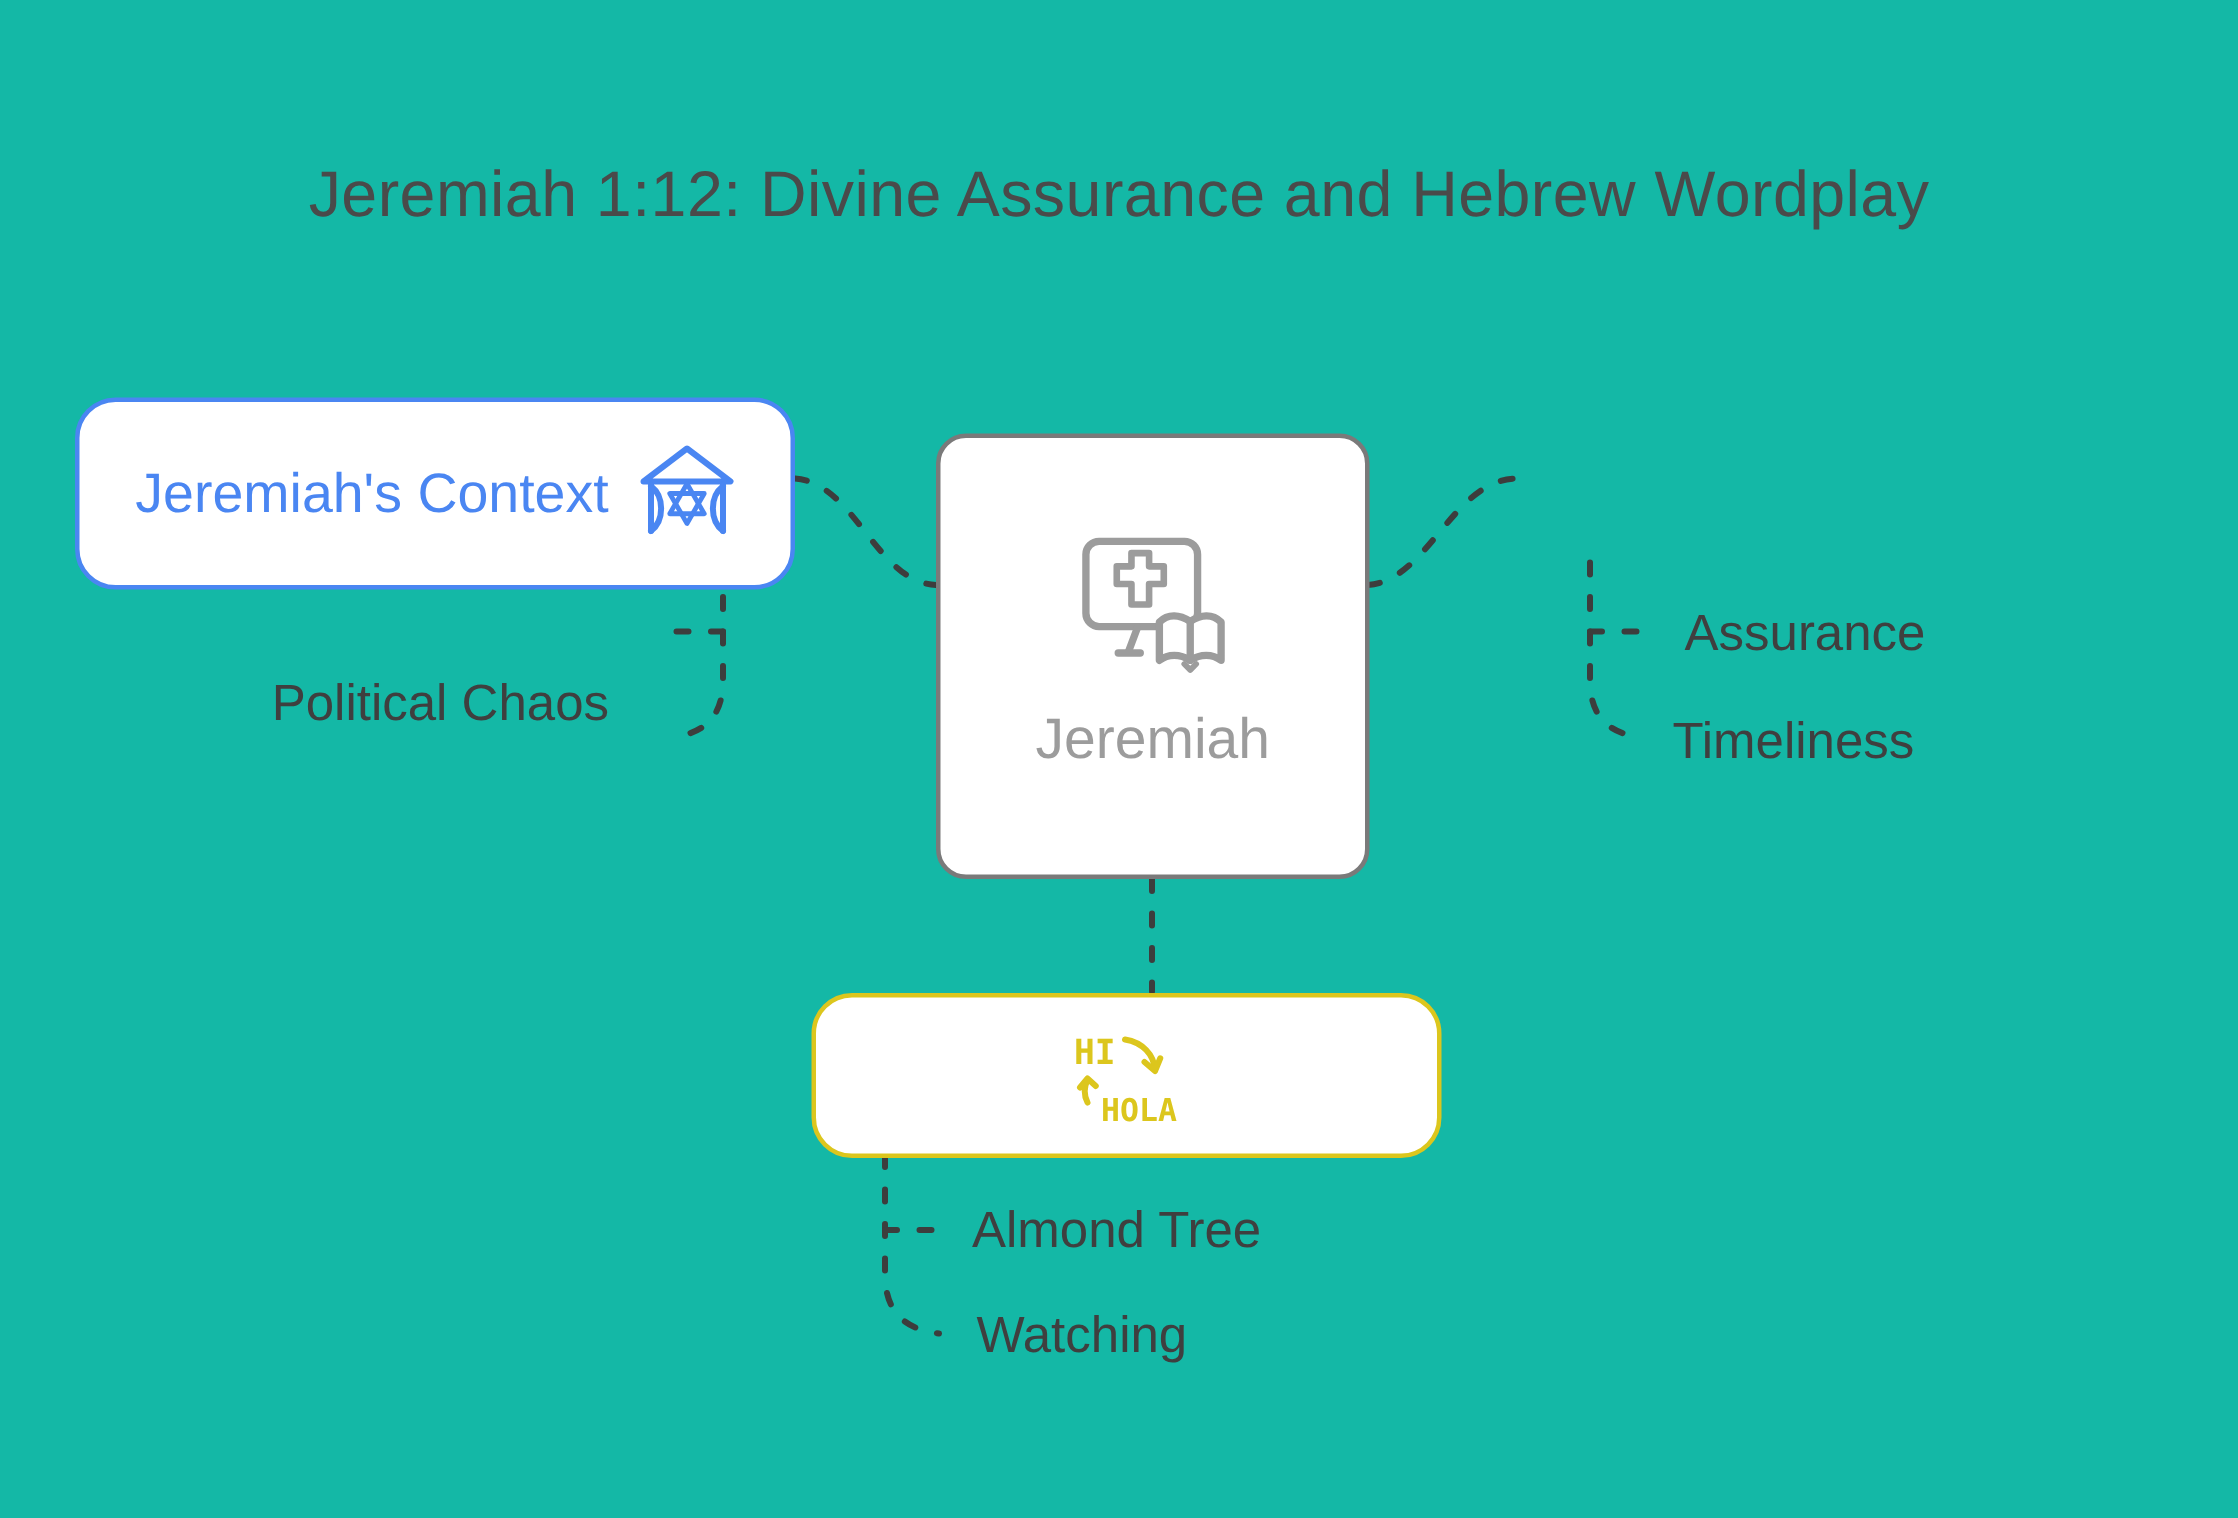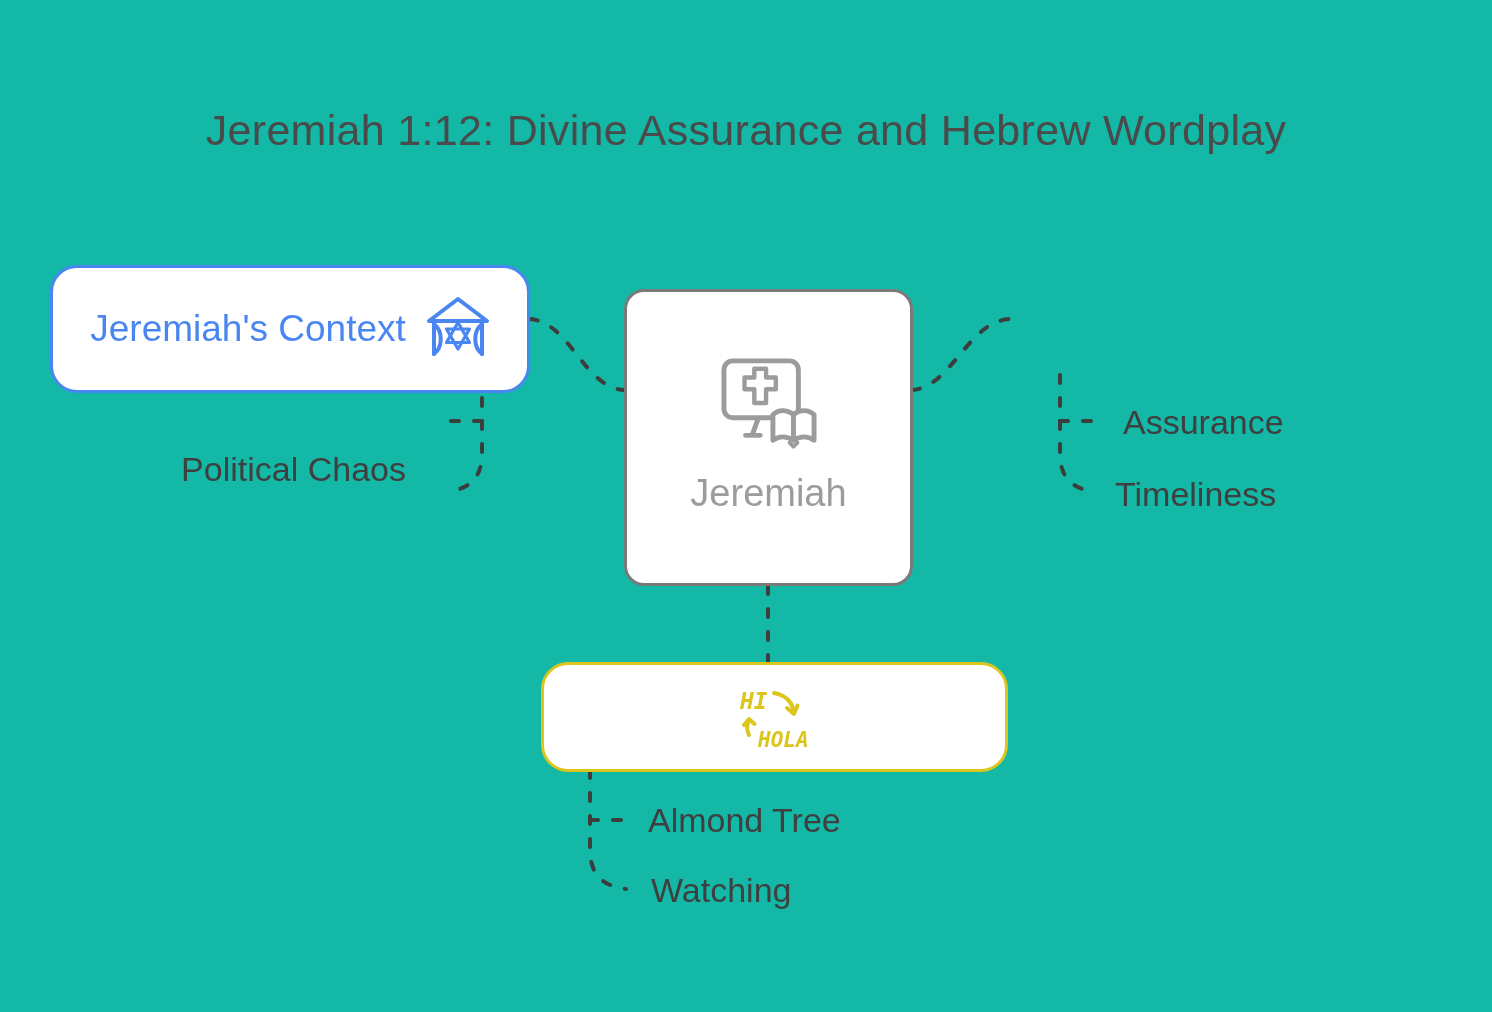--- a/index.html
+++ b/index.html
@@ -35,21 +35,21 @@
     align-items: center;
     justify-content: center;
     gap: 20px;
     background: #ffffff;
     border-radius: 27px;
     box-sizing: border-box;
   }
   .node-label { font-size: 37px; white-space: nowrap; }
   .node.blue   { left: 50px;  top: 265px; width: 480px; height: 128px; border: 3.5px solid #4a86f2; color: #4a86f2; }
   .node.purple { left: 1010px; top: 265px; width: 433px; height: 110px; border: 3.5px solid #b450e6; color: #b450e6; }
-  .node.yellow { left: 541px; top: 662px; width: 467px; height: 110px; border: 3.5px solid #dcc61d; color: #dcc61d; font-style: italic; }
+  .node.yellow { left: 541px; top: 662px; width: 420px; height: 110px; border: 3.5px solid #dcc61d; color: #dcc61d; }
   .center-node {
     position: absolute;
     left: 624px; top: 289px; width: 289px; height: 297px;
     border: 3.5px solid #7a7a7a;
     border-radius: 20px;
     box-sizing: border-box;
     background: #ffffff;
     display: flex;
     flex-direction: column;
     align-items: center;

